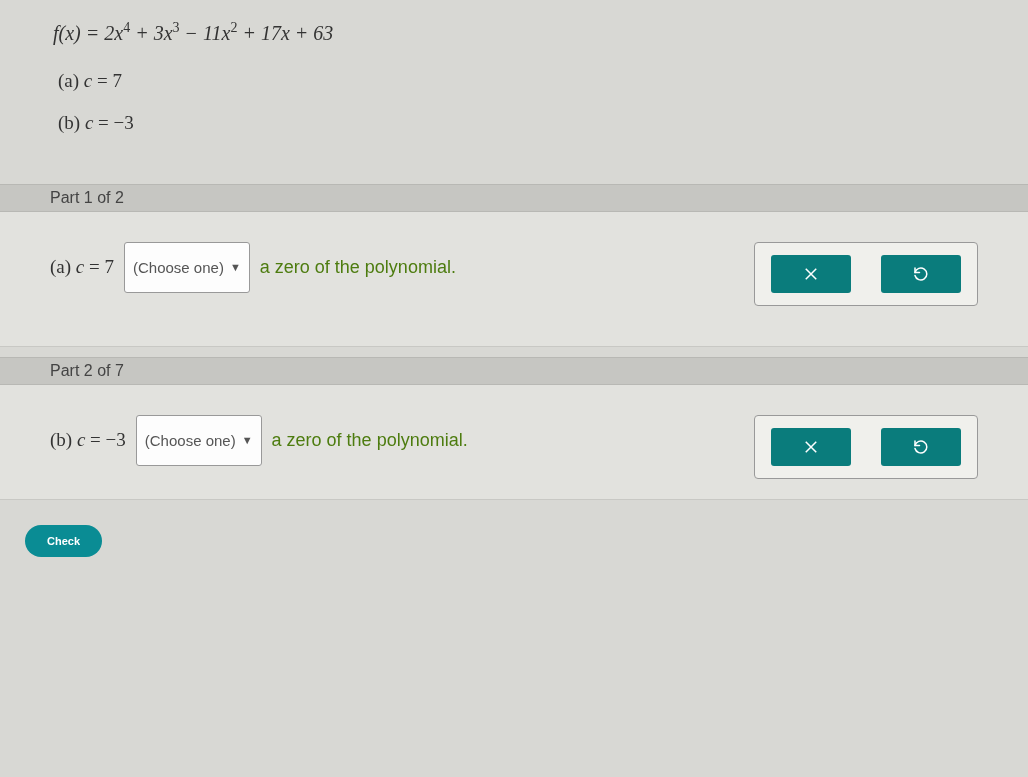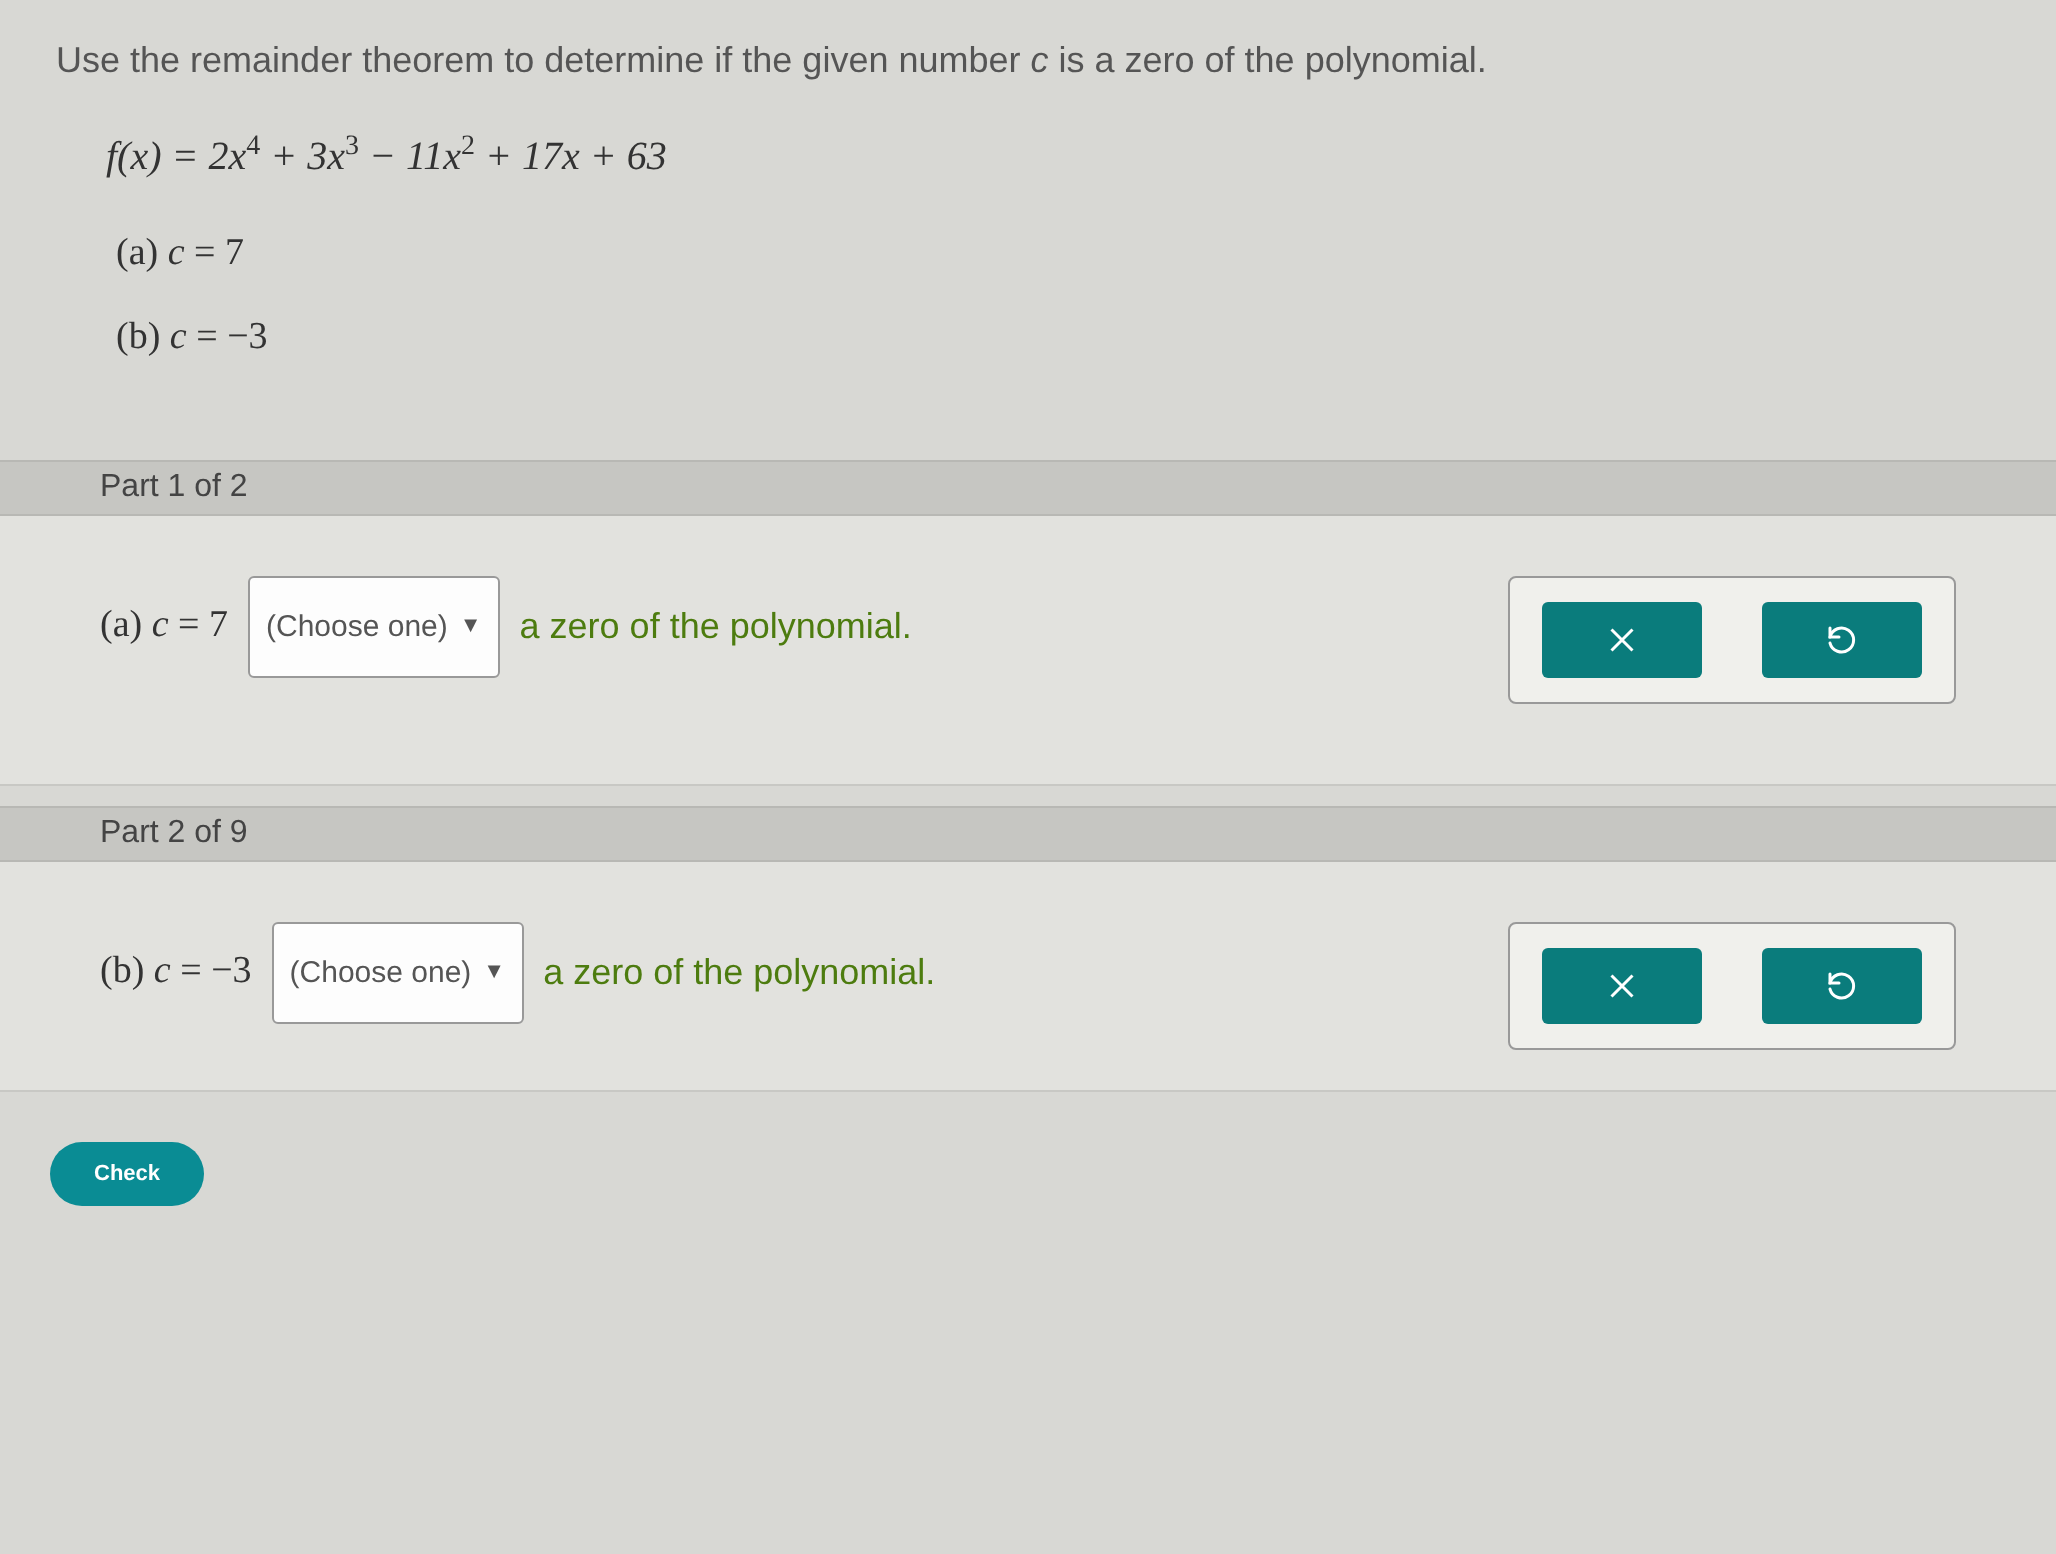--- a/index.html
+++ b/index.html
@@ -141,23 +141,20 @@
     .italic {
       font-style: italic;
     }
   </style>
 </head>
 <body>
 
 
 
 <div class="problem-statement">
-  <div class="instruction">
-    Use the remainder theorem to determine if the given number <span class="italic">c</span> is a zero of the polynomial.
-  </div>
   <div class="equation">
     <span>f(x)</span> =
     <span>2</span><span>x</span><span class="sup">4</span>
     + <span>3</span><span>x</span><span class="sup">3</span>
     − <span>11</span><span>x</span><span class="sup">2</span>
     + <span>17</span><span>x</span>
     + <span>63</span>
   </div>
   <div class="sub-item">
     <span class="label">(a)</span>
@@ -190,21 +187,21 @@
     </button>
     <button class="ctrl-btn">
       <svg viewBox="0 0 24 24">
           <path d="M4 10 A8 8 0 1 1 4 14" stroke-linecap="round"></path>
           <path d="M4 4 L4 10 L10 10" stroke-linecap="round"></path>
         </svg>
     </button>
   </div>
 </div>
 
-<div class="part-header">Part 2 of 9</div>
+<div class="part-header">Part 2 of 7</div>
 <div class="part-body second">
   <div class="answer-line">
     <span class="prefix">
       <span style="font-style:normal">(b)</span>
       <span class="italic">c</span> = <span>−3</span>
     </span>
     <span class="dropdown">
       <span>(Choose one)</span>
       <span class="caret">▼</span>
     </span>

